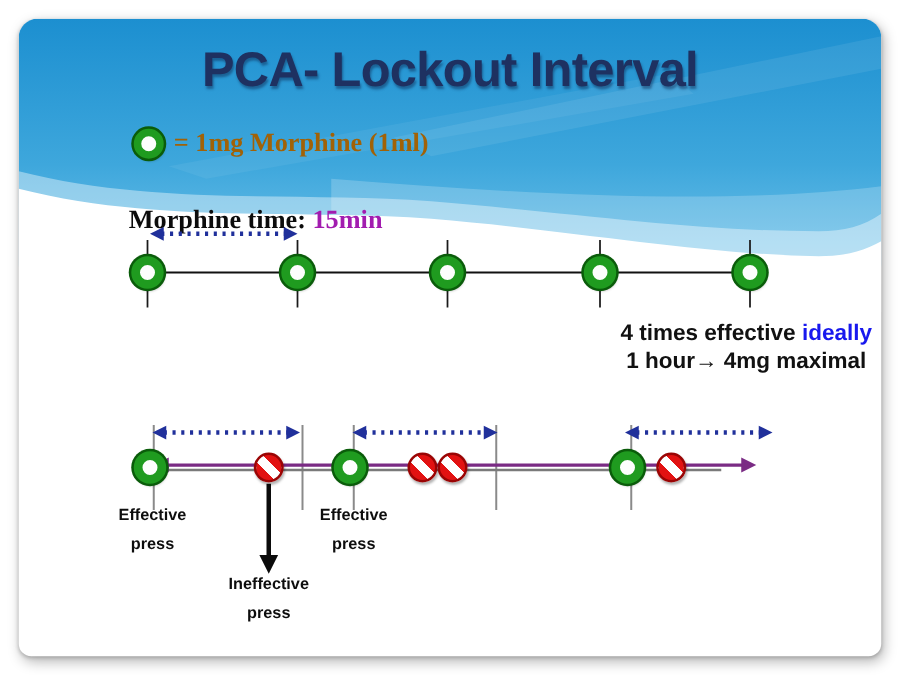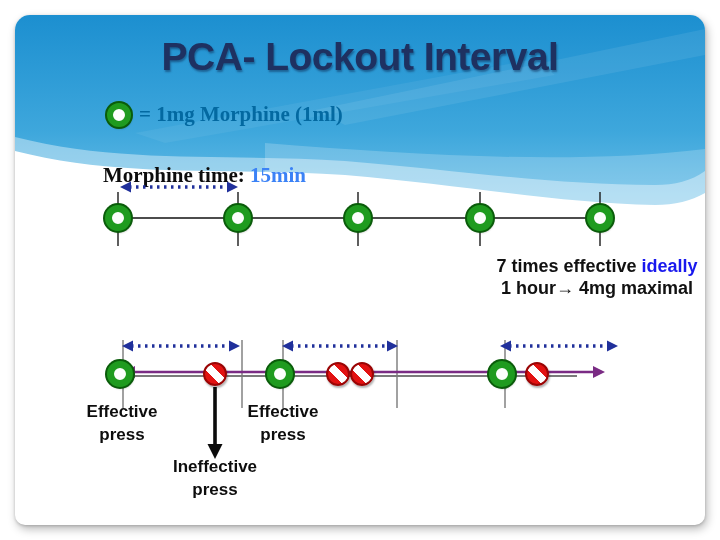--- a/index.html
+++ b/index.html
@@ -15,48 +15,48 @@
   .hdr-svg{position:absolute;left:0;top:0;}
   .title{
     position:absolute;left:0;top:20px;width:690px;text-align:center;
     font-size:39px;font-weight:bold;letter-spacing:-.5px;color:#1E3161;
     text-shadow:1px 2px 2px rgba(10,30,70,.45);
   }
   .legend{
     position:absolute;left:92px;top:87px;display:flex;align-items:center;gap:8px;
   }
   .legend .txt{
-    font-family:"Liberation Serif", serif;font-weight:bold;font-size:21px;color:#0369a1;
+    font-family:"Liberation Serif", serif;font-weight:bold;font-size:21px;color:#a16207;
   }
   .lockout{
     position:absolute;left:88px;top:148px;
     font-family:"Liberation Serif", serif;font-weight:bold;font-size:21px;color:#0c0c0c;
   }
-  .lockout .val{color:#3b82f6;}
+  .lockout .val{color:#a21caf;}
   .donut{
     position:absolute;width:26px;height:26px;border-radius:50%;box-sizing:border-box;
     border:7px solid #1F9B1F;background:#fcfefc;
     box-shadow:0 0 0 2px #0A5C0A, 1px 2px 2px rgba(0,0,0,.25);
   }
   .donut.inline{position:static;width:24px;height:24px;border-width:6px;flex:0 0 auto;}
   .nosign{
     position:absolute;width:24px;height:24px;border-radius:50%;box-sizing:border-box;
     border:2px solid #9A0505;
     background:linear-gradient(45deg,#E21212 0 37%,#ffffff 37% 63%,#E21212 63% 100%);
     box-shadow:1px 2px 2px rgba(0,0,0,.3);
   }
   .gfx{position:absolute;left:0;top:0;}
   .markers{position:absolute;left:0;top:0;width:690px;height:510px;pointer-events:none;}
   .annot{
     position:absolute;text-align:center;font-weight:bold;color:#111111;
   }
   .annot-ideal{left:437px;top:240px;width:290px;font-size:18px;line-height:22px;}
   .annot-ideal .blue{color:#1818EE;text-align:right;}
   .lbl{
-    position:absolute;text-align:center;font-weight:bold;font-size:17px;
+    position:absolute;text-align:center;font-weight:bold;font-size:13px;
     line-height:23px;color:#0d0d0d;
   }
   .lbl-eff1{left:57px;top:385px;width:100px;}
   .lbl-ineff{left:145px;top:440px;width:110px;}
   .lbl-eff2{left:218px;top:385px;width:100px;}
   .lbl-hour{left:468px;top:375px;width:230px;font-size:18px;line-height:21px;}
 </style>
 </head>
 <body>
 
@@ -148,21 +148,21 @@
       <span class="donut" style="left: 92px; top: 346px;"></span>
       <span class="nosign" style="left: 188px; top: 347px;"></span>
       <span class="donut" style="left: 252px; top: 346px;"></span>
       <span class="nosign" style="left: 311px; top: 347px;"></span>
       <span class="nosign" style="left: 335px; top: 347px;"></span>
       <span class="donut" style="left: 474px; top: 346px;"></span>
       <span class="nosign" style="left: 510px; top: 347px;"></span>
     </div>
 
   <div class="annot annot-ideal">
-    <div><span>7 times effective </span><span class="blue">ideally</span></div>
+    <div><span>4 times effective </span><span class="blue">ideally</span></div>
     <div>1 hour→ 4mg maximal</div>
   </div>
 
   <div class="lbl lbl-eff1">
     <div>Effective</div>
     <div>press</div>
   </div>
   <div class="lbl lbl-ineff">
     <div>Ineffective</div>
     <div>press</div>

